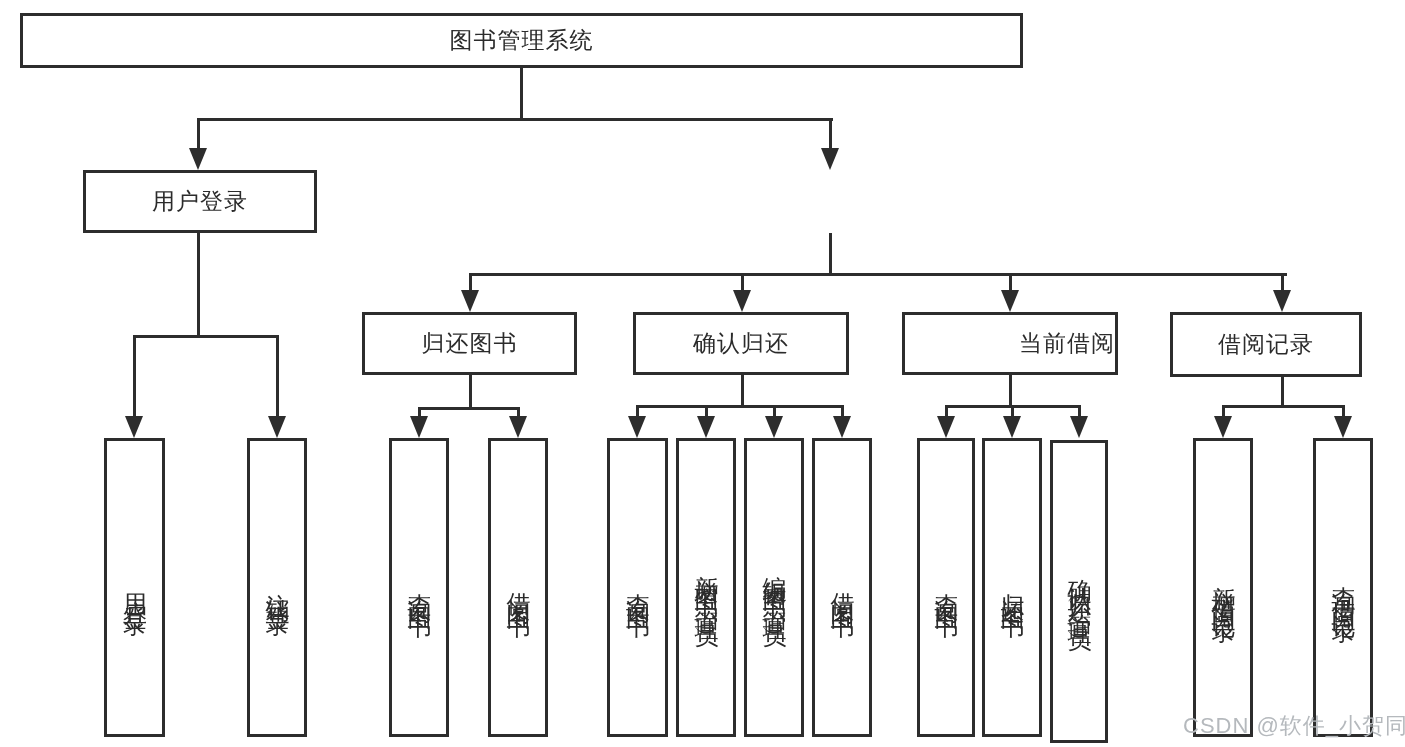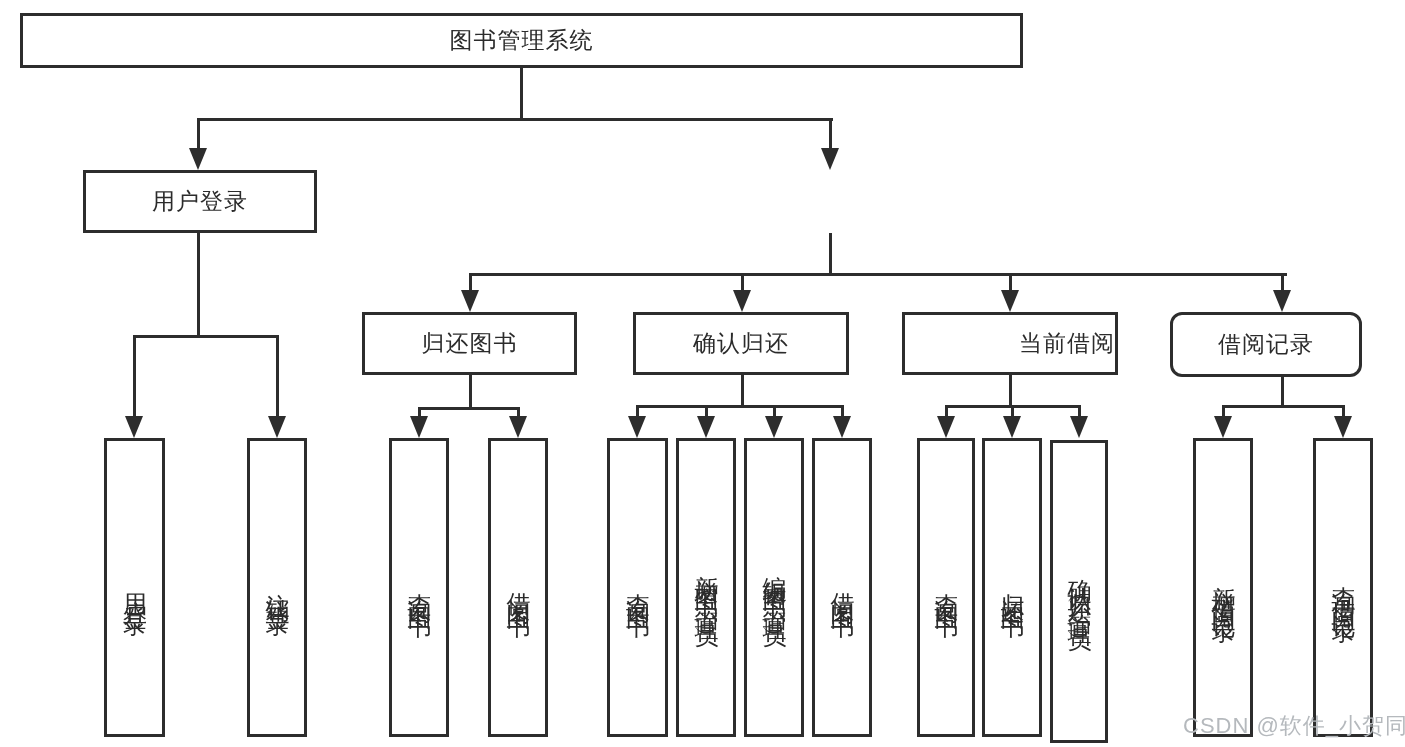--- a/index.html
+++ b/index.html
@@ -97,21 +97,21 @@
 
   <div class="box" style="left:362px; top:312px; width:215px; height:63px;">
     <span>归还图书</span>
   </div>
   <div class="box" style="left:633px; top:312px; width:216px; height:63px;">
     <span>确认归还</span>
   </div>
   <div class="box" style="left:902px; top:312px; width:216px; height:63px;justify-content:flex-end;">
     <span>当前借阅</span>
   </div>
-  <div class="box" style="left:1170px; top:312px; width:192px; height:65px;border-radius:12px;">
+  <div class="box" style="left:1170px; top:312px; width:192px; height:65px;">
     <span>借阅记录</span>
   </div>
 
   <div class="vline" style="left:469px; top:375px; height:32px;"></div>
   <div class="hline" style="left:418px; top:407px; width:102px;"></div>
   <div class="vline" style="left:418px; top:407px; height:11px;"></div>
   <div class="ah" style="left:410px; top:416px;"></div>
   <div class="vline" style="left:517px; top:407px; height:11px;"></div>
   <div class="ah" style="left:509px; top:416px;"></div>
 

